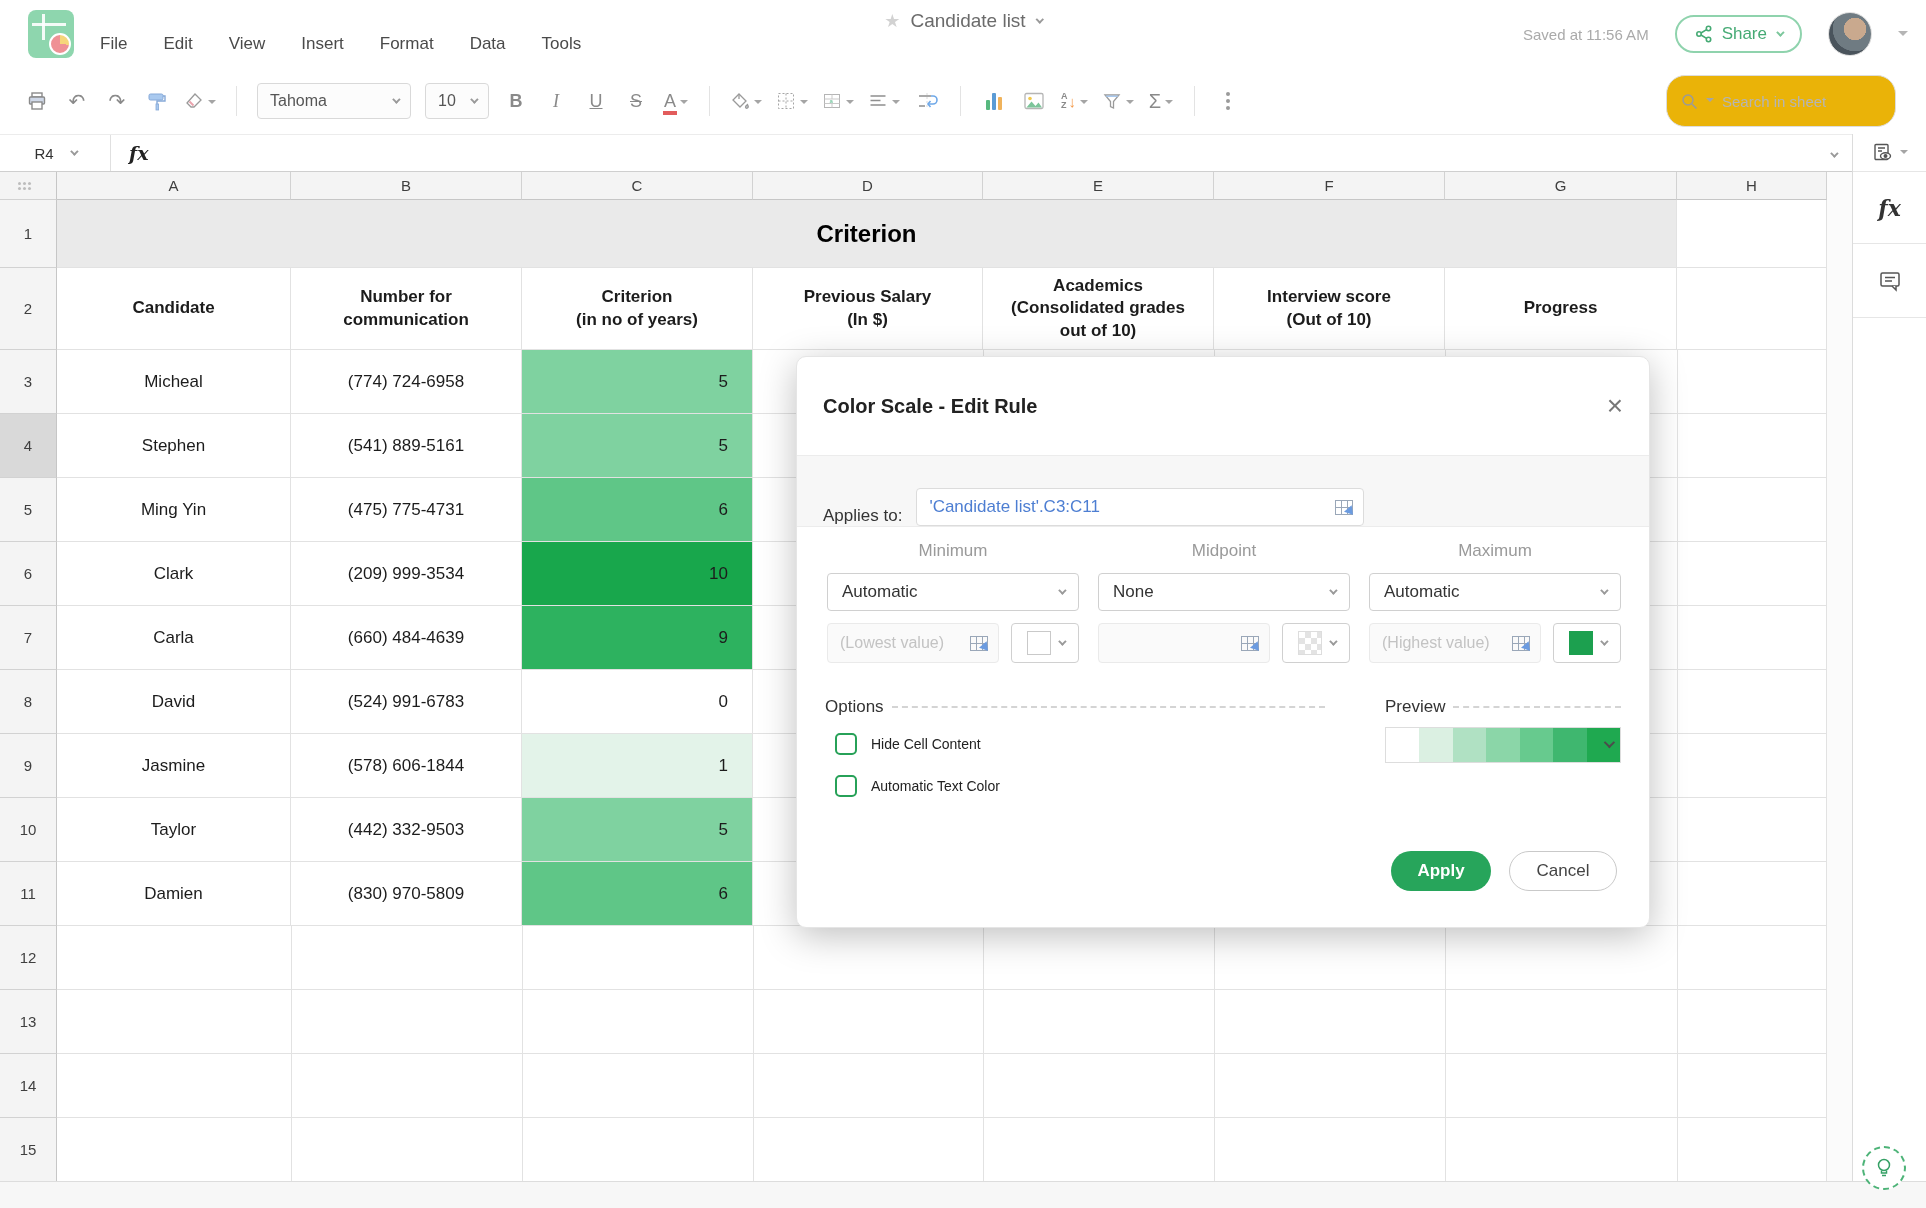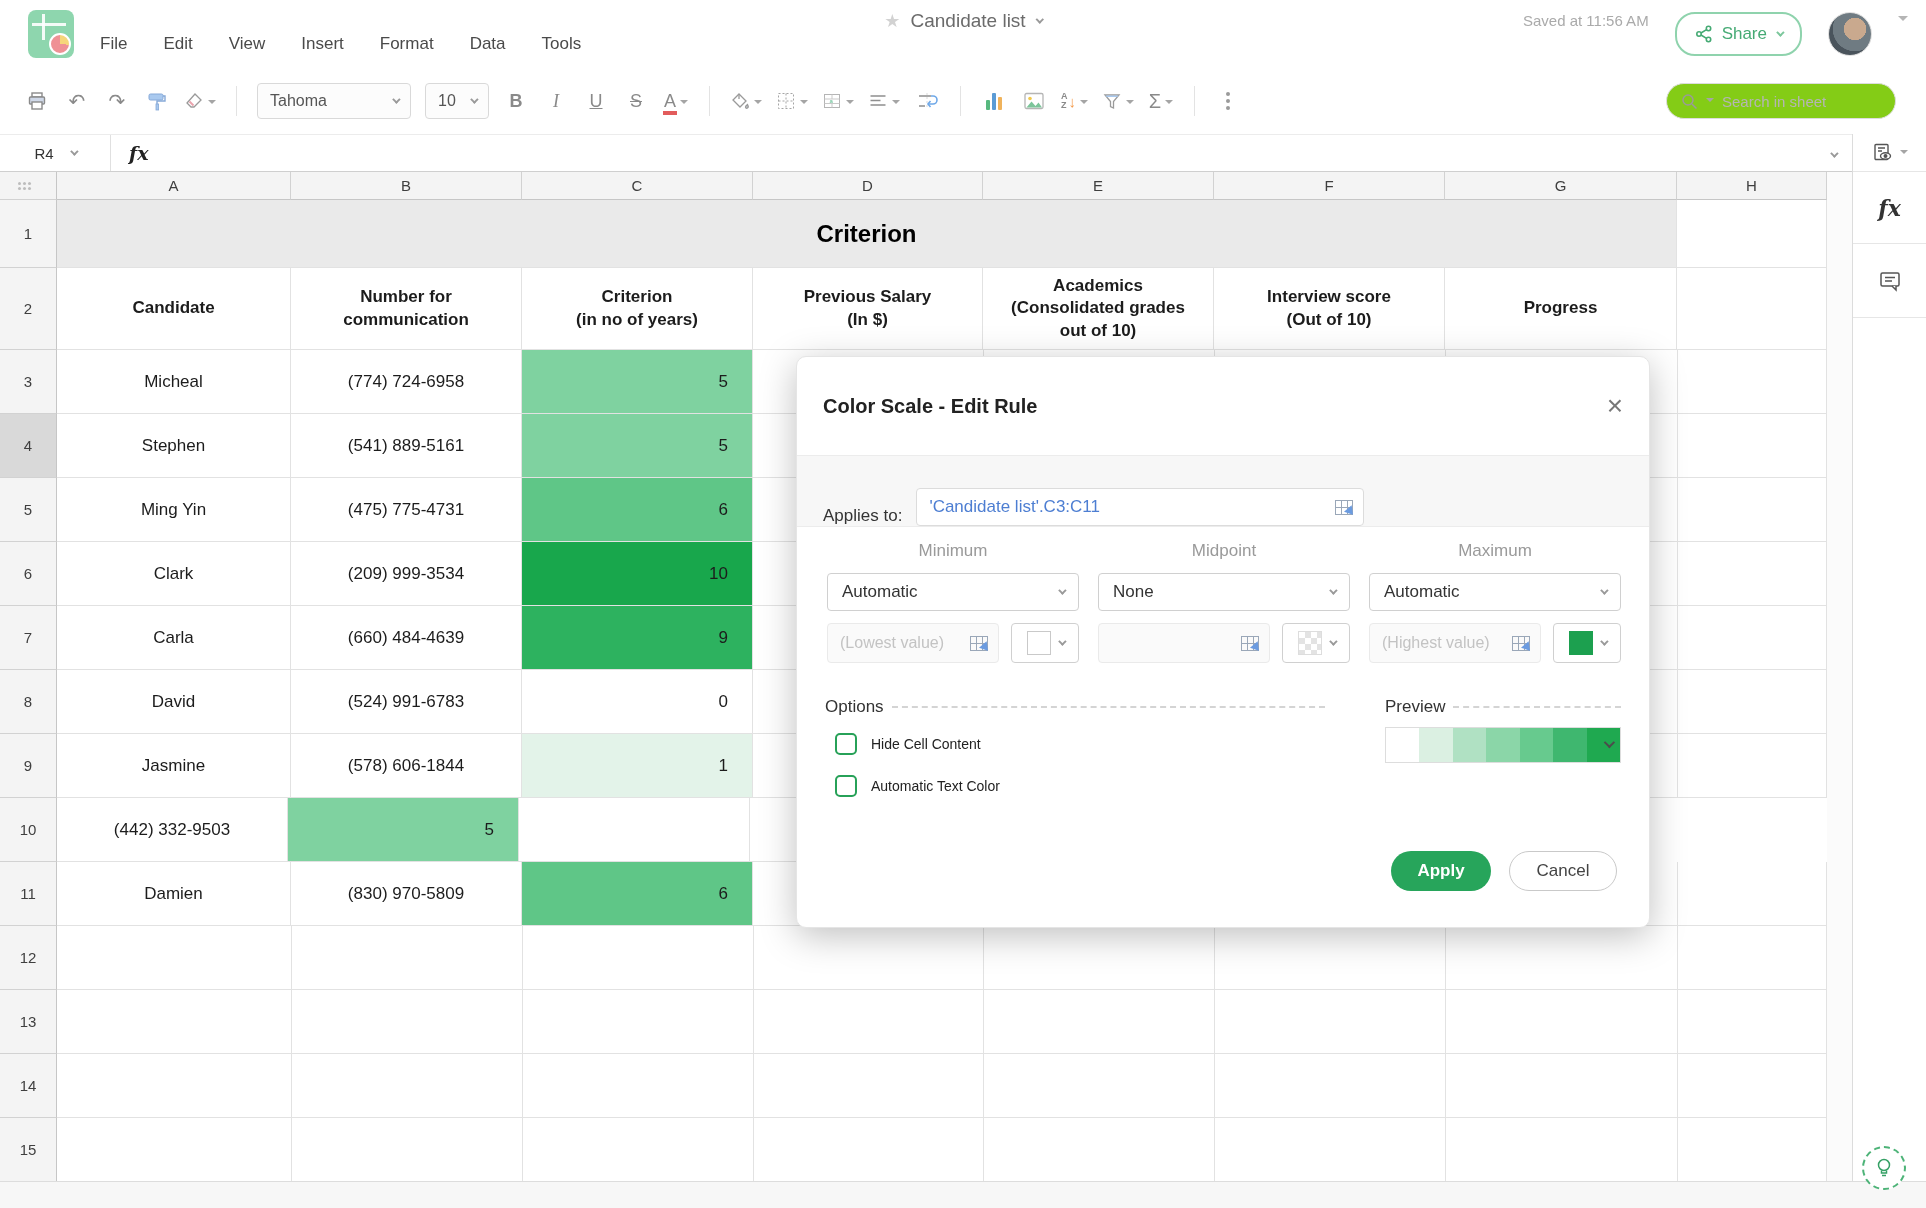--- a/index.html
+++ b/index.html
@@ -13,21 +13,21 @@
   #logo .ln-h { position:absolute; left:4px; top:13px; width:34px; height:3px; background:#fff; opacity:.9; }
   #logo .pie { position:absolute; right:3px; bottom:3px; width:22px; height:22px; border-radius:50%;
                background:conic-gradient(#f6d67a 0 95deg, #ef9195 95deg 360deg); border:2px solid #fff; }
   #menus { position:absolute; left:100px; top:34px; display:flex; gap:36px; list-style:none; }
   #menus li { font-size:17px; color:#4a4a4a; cursor:default; }
   #doc-title-wrap { position:absolute; left:50%; top:10px; transform:translateX(-50%); display:flex; align-items:center; gap:10px; }
   .star::before { content:"★"; color:#d2d2d2; font-size:18px; }
   #doc-title { font-size:19px; color:#6b6b6b; }
   .chev { display:inline-block; width:8px; height:8px; border-right:2px solid #9a9a9a; border-bottom:2px solid #9a9a9a; transform:rotate(45deg) translateY(-2px); }
   .chev.sm { width:6px; height:6px; }
-  #top-right { position:absolute; right:18px; top:12px; display:flex; gap:26px; }
+  #top-right { position:absolute; right:18px; top:12px; display:flex; align-items:center; gap:26px; }
   #saved-status { font-size:15px; color:#aaaaaa; }
   #share-btn { display:flex; align-items:center; gap:9px; border:2px solid #8fd3ad; border-radius:20px; padding:7px 18px; background:#fff; cursor:pointer; }
   #share-btn span.lbl { font-size:17px; color:#45aa74; }
   #share-btn .chev { border-color:#7cc79c; }
   #avatar { width:44px; height:44px; border-radius:50%; background:radial-gradient(circle at 62% 38%, #c9a98e 0 30%, #6f7b82 31% 60%, #4a545c 61% 100%); border:1px solid #ddd; }
   #avatar-caret { width:0; height:0; border:5px solid transparent; border-top-color:#b5b5b5; margin-top:4px; }
 
   
   #toolbar { position:absolute; left:0; top:68px; width:100%; height:66px; display:flex; align-items:center; padding:0 24px; gap:14px; }
   .tbtn { display:flex; align-items:center; justify-content:center; color:#8a8a8a; min-width:26px; height:34px; cursor:pointer; gap:4px; }
@@ -46,21 +46,21 @@
   .icon-arrow { font-size:20px; line-height:1; }
   #chart-icon { display:flex; align-items:flex-end; gap:2px; height:18px; }
   #chart-icon i { width:4px; border-radius:1px; }
   #chart-icon i:nth-child(1){ height:10px; background:#57b87f; }
   #chart-icon i:nth-child(2){ height:17px; background:#5b9bd5; }
   #chart-icon i:nth-child(3){ height:13px; background:#f0b35c; }
   #sort-icon { display:flex; align-items:center; gap:1px; }
   #sort-icon .az { display:flex; flex-direction:column; font-size:9px; line-height:9px; color:#8a8a8a; font-weight:bold; }
   #sort-icon .dn { color:#f39b4b; font-size:15px; }
   #kebab { width:4px; height:4px; border-radius:50%; background:#9a9a9a; box-shadow:0 7px 0 #9a9a9a, 0 14px 0 #9a9a9a; margin-top:-14px; }
-  #search-box { margin-left:auto; margin-right:6px; display:flex; align-items:center; gap:8px; width:230px; height:36px; border:1px solid #ddd; border-radius:19px; padding:0 14px; background:#84cc16; }
+  #search-box { margin-left:auto; margin-right:6px; display:flex; align-items:center; gap:8px; width:230px; height:52px; border:1px solid #ddd; border-radius:19px; padding:0 14px; background:#eab308; }
   #search-box input { border:none; outline:none; font-size:15px; color:#555; width:150px; background:transparent; }
   #search-box input::placeholder { color:#b5b5b5; }
 
   
   #fbar { position:absolute; left:0; top:134px; width:1852px; height:38px; border-top:1px solid #ececec; border-bottom:1px solid #cfcfcf; display:flex; align-items:center; background:#fff; }
   #name-box { width:110px; display:flex; align-items:center; justify-content:center; gap:16px; font-size:15px; color:#333; }
   #fbar .vdiv { width:1px; height:100%; background:#e0e0e0; }
   #fx-label { font-family:"DejaVu Serif", serif; font-style:italic; font-weight:bold; font-size:19px; color:#222; padding:0 18px; }
   #formula-input { flex:1; font-size:15px; color:#333; }
   #fbar-expand { padding-right:16px; }
@@ -423,20 +423,21 @@
     </div>
     <div class="grow drow">
       <div class="rh">9</div>
       <div class="cell wA">Jasmine</div>
       <div class="cell wB">(578) 606-1844</div>
       <div class="cell wC exp" style="background-color: rgb(227, 243, 233);">1</div>
       <div class="cell rest"></div>
     </div>
     <div class="grow drow">
       <div class="rh">10</div>
+      <div class="cell wA">Taylor</div>
       <div class="cell wB">(442) 332-9503</div>
       <div class="cell wC exp" style="background-color: rgb(127, 210, 160);">5</div>
       <div class="cell rest"></div>
     </div>
     <div class="grow drow">
       <div class="rh">11</div>
       <div class="cell wA">Damien</div>
       <div class="cell wB">(830) 970-5809</div>
       <div class="cell wC exp" style="background-color: rgb(95, 198, 135);">6</div>
       <div class="cell rest"></div>

